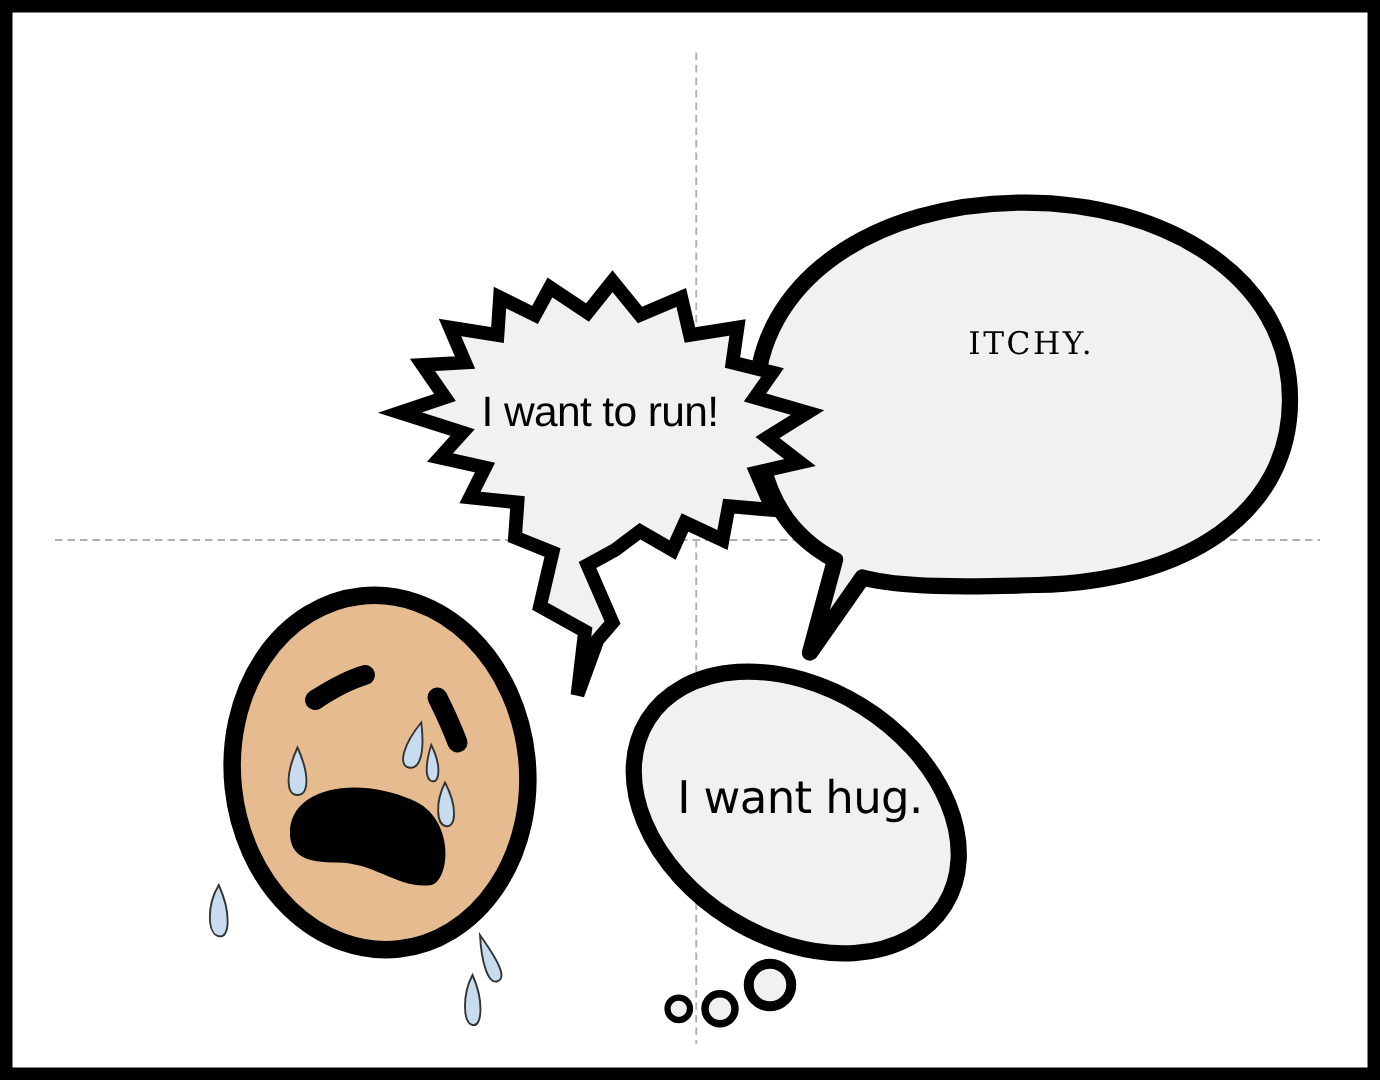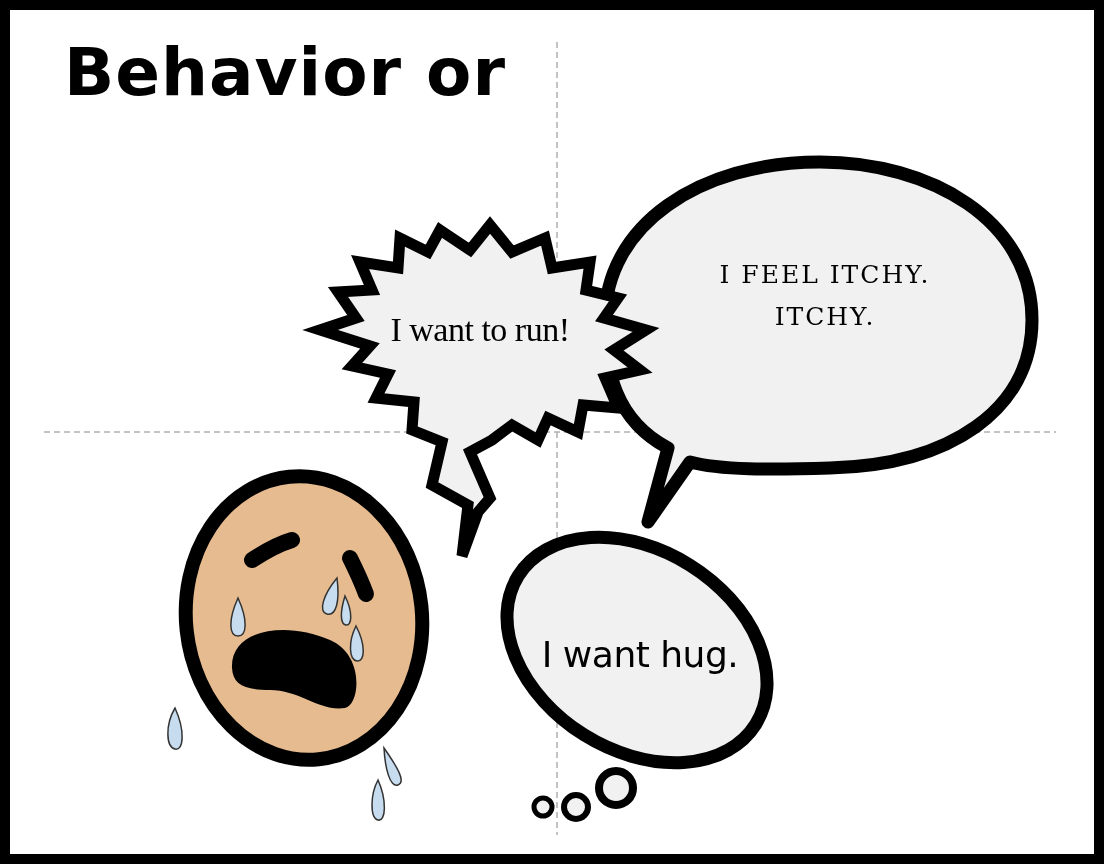--- a/index.html
+++ b/index.html
@@ -12,30 +12,30 @@
       position: absolute; left: 64px; top: 40px;
       font-family: "DejaVu Sans", sans-serif; font-weight: bold;
       font-size: 66px; line-height: 66px; color: #000; letter-spacing: 1px;
       margin: 0;
     }
     .title span { display: block; }
     svg.art { position: absolute; left: 0; top: 0; }
     .bubble-text { position: absolute; text-align: center; color: #000; }
     .run-text {
       left: 350px; top: 311px; width: 260px;
-      font-family: Liberation Serif, serif; font-size: 34px; letter-spacing: -0.5px;
+      font-family: Liberation Sans, sans-serif; font-size: 34px; letter-spacing: -0.5px;
     }
     .itchy-text {
       left: 650px; top: 254px; width: 350px;
       font-family: "DejaVu Serif", serif; font-size: 25px; line-height: 42px; letter-spacing: 2px;
     }
     .itchy-text span { display: block; }
     .hug-text {
       left: 520px; top: 618px; width: 240px;
-      font-family: "DejaVu Sans", sans-serif; font-size: 36px; letter-spacing: -0.5px; margin-top: 16px;
+      font-family: "DejaVu Sans", sans-serif; font-size: 36px; letter-spacing: -0.5px;
     }
   </style>
 </head>
 <body>
 
 <div class="frame"></div>
 
 <svg class="art" width="1104" height="864" viewBox="0 0 1104 864">
 
   <g>
@@ -84,23 +84,21 @@
       <path d="M345,596 C340,612 340,624 346,625 C352,626 353,612 345,596 Z"></path>
       <path d="M356,626 C348,642 349,660 357,661 C365,662 366,645 356,626 Z"></path>
       <path d="M175,708 C165,725 166,747 175,749 C184,751 185,730 175,708 Z"></path>
       <path d="M384,748 C385,768 390,788 398,785 C406,782 398,768 384,748 Z"></path>
       <path d="M378,780 C370,795 370,818 378,820 C386,822 387,800 378,780 Z"></path>
     </g>
   </g>
 </svg>
 
 <h1 class="title">
-  <span>Behavior or</span>
 </h1>
 
 <div class="bubble-text run-text">I want to run!</div>
 
 <div class="bubble-text itchy-text">
-  <span>I FEEL ITCHY.</span>
   <span>ITCHY.</span>
 </div>
 
 <div class="bubble-text hug-text">I want hug.</div>
 
 </body></html>

